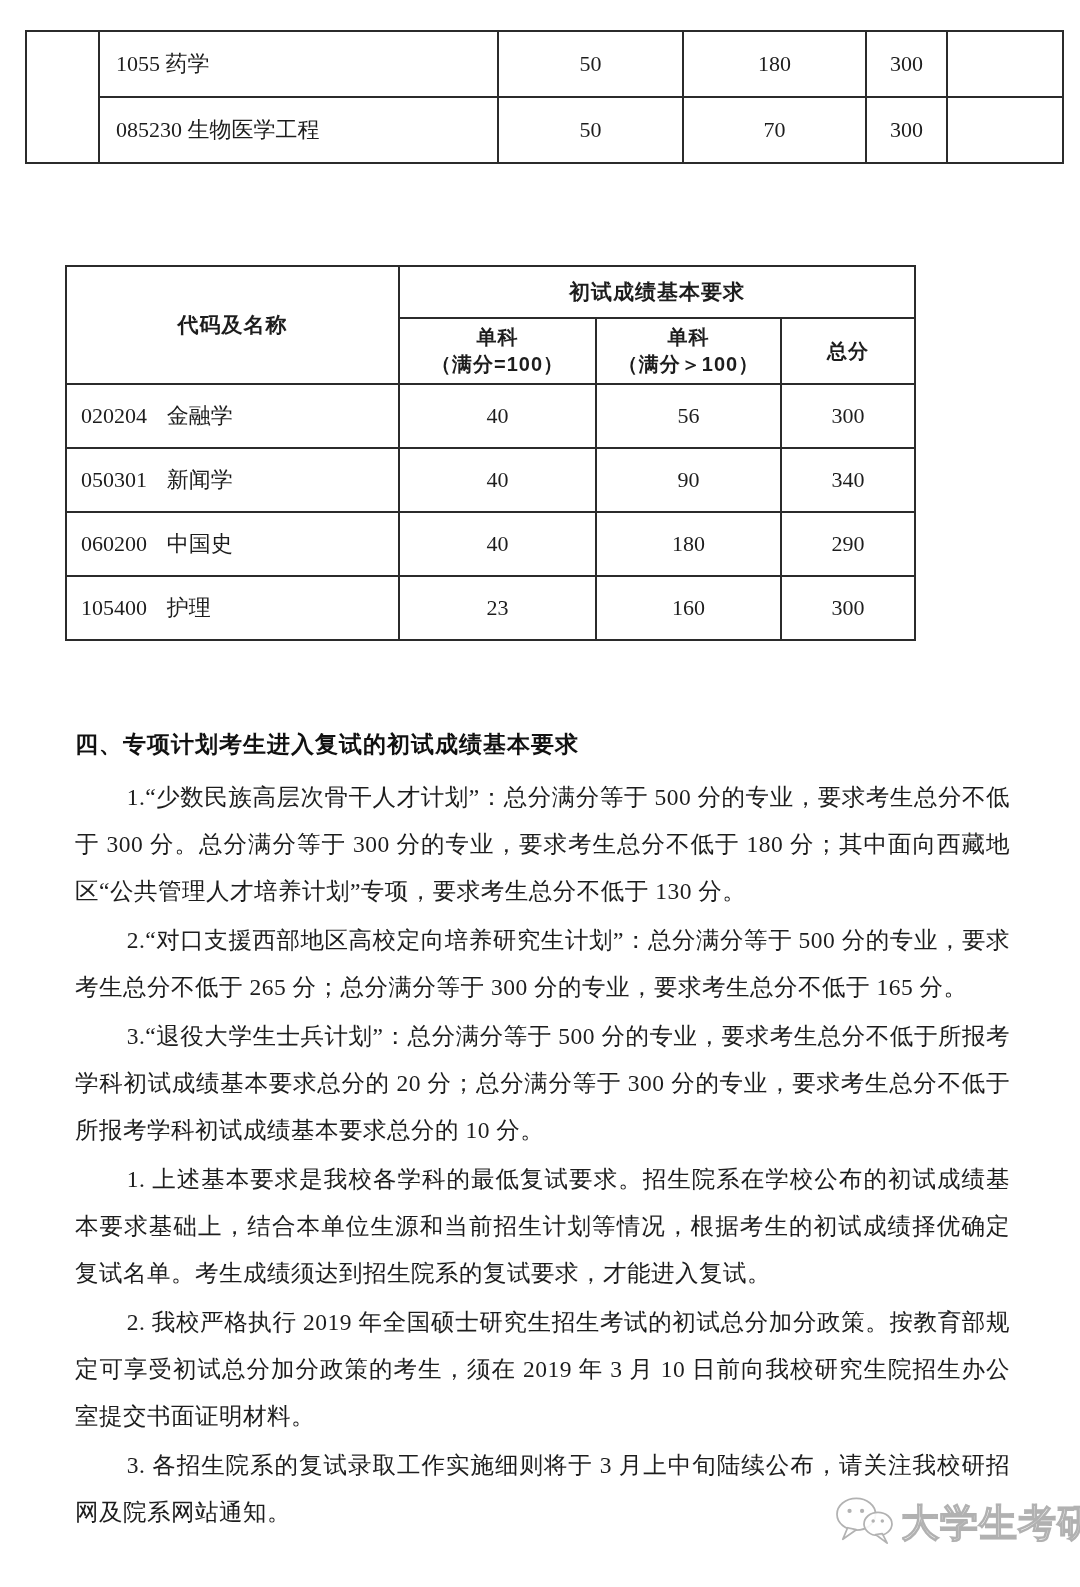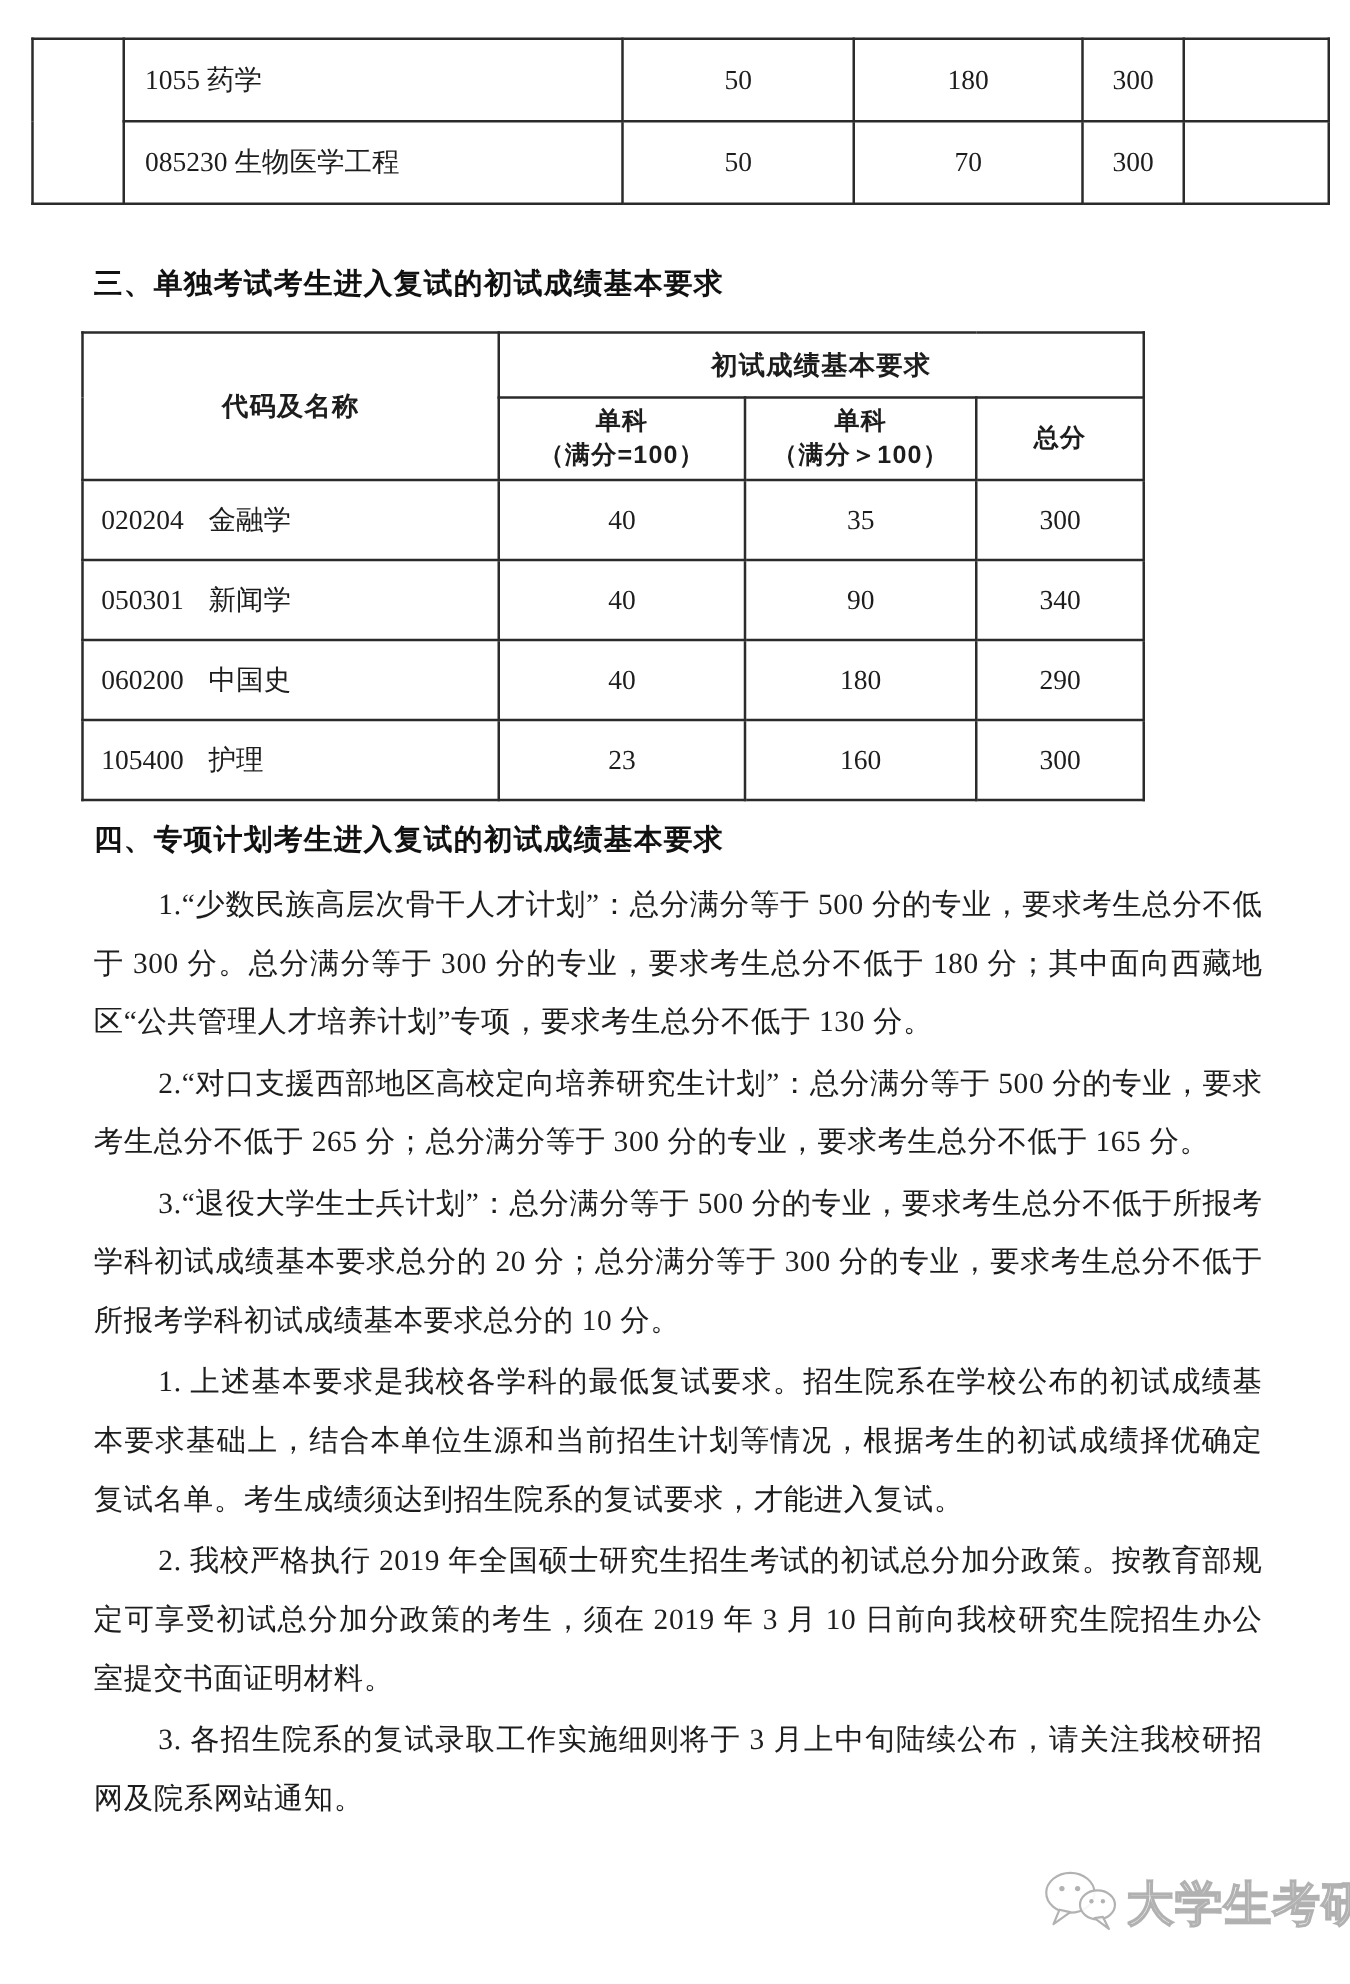--- a/index.html
+++ b/index.html
@@ -26,21 +26,21 @@
   .req-table .hdr-sub{height:64px;white-space:pre-line;font-size:20px;line-height:27px;}
   .req-table .data-row td{height:62px;}
   .req-table .code-cell{padding-left:14px;text-align:left;}
   .req-table .code{display:inline-block;margin-right:0.9em;}
   
   .h-sec{
     font-family:"Liberation Sans","DejaVu Sans",sans-serif;font-weight:bold;
     font-size:23px;line-height:32px;color:#111;letter-spacing:1px;margin:0;
   }
   .heading-three{position:absolute;left:75px;top:210px;}
-  .main-flow{position:absolute;left:75px;top:655px;width:935px;}
+  .main-flow{position:absolute;left:75px;top:728px;width:935px;}
   .main-flow .h-sec{margin:0 0 14px 0;}
   .main-flow .h-five{margin:2px 0 4px 0;}
   .main-flow p{
     margin:0 0 2px 0;font-size:23.5px;line-height:47px;text-align:justify;
     text-indent:2.2em;letter-spacing:0.5px;
   }
   
   .watermark{
     position:absolute;left:833px;top:1494px;display:flex;align-items:center;
     opacity:0.95;pointer-events:none;
@@ -78,21 +78,20 @@
     <tr>
       <td class="name-cell">085230 生物医学工程</td>
       <td class="num">50</td>
       <td class="num">70</td>
       <td class="num">300</td>
       <td></td>
     </tr>
   </tbody>
     </table>
 
-  <h2 class="h-sec heading-three">三、单独考试考生进入复试的初试成绩基本要求</h2>
 
   <table class="req-table">
     <colgroup>
       <col style="width:333px">
         <col style="width:197px">
         <col style="width:185px">
         <col style="width:134px">
     </colgroup>
     <tbody>
         <tr>
@@ -102,21 +101,21 @@
     <tr>
       <td class="hdr hdr-sub">单科
 （满分=100）</td>
       <td class="hdr hdr-sub">单科
 （满分＞100）</td>
       <td class="hdr hdr-sub">总分</td>
     </tr>
     <tr class="data-row">
       <td class="code-cell"><span class="code">020204</span><span>金融学</span></td>
       <td class="num">40</td>
-      <td class="num">35</td>
+      <td class="num">56</td>
       <td class="num">300</td>
     </tr>
     <tr class="data-row">
       <td class="code-cell"><span class="code">050301</span><span>新闻学</span></td>
       <td class="num">40</td>
       <td class="num">90</td>
       <td class="num">340</td>
     </tr>
     <tr class="data-row">
       <td class="code-cell"><span class="code">060200</span><span>中国史</span></td>

